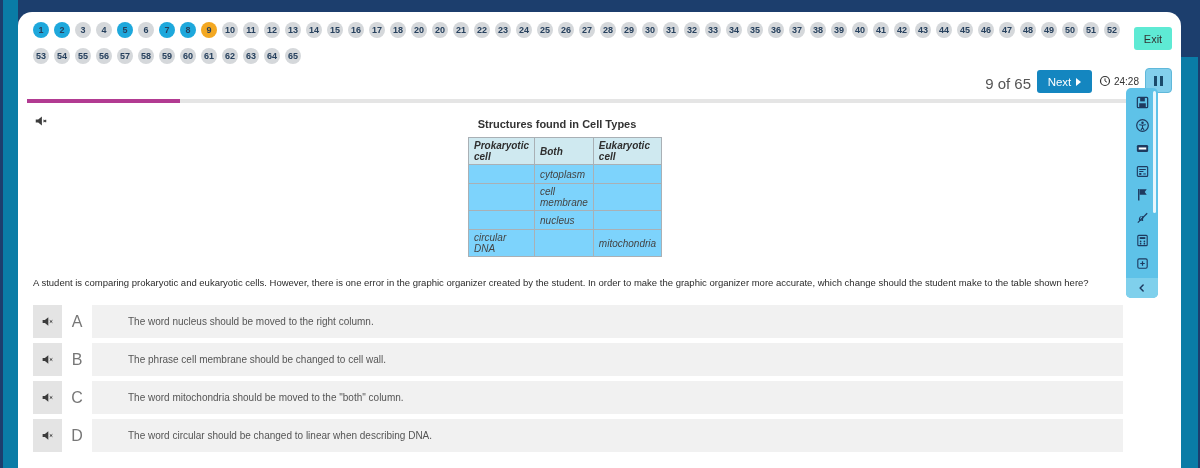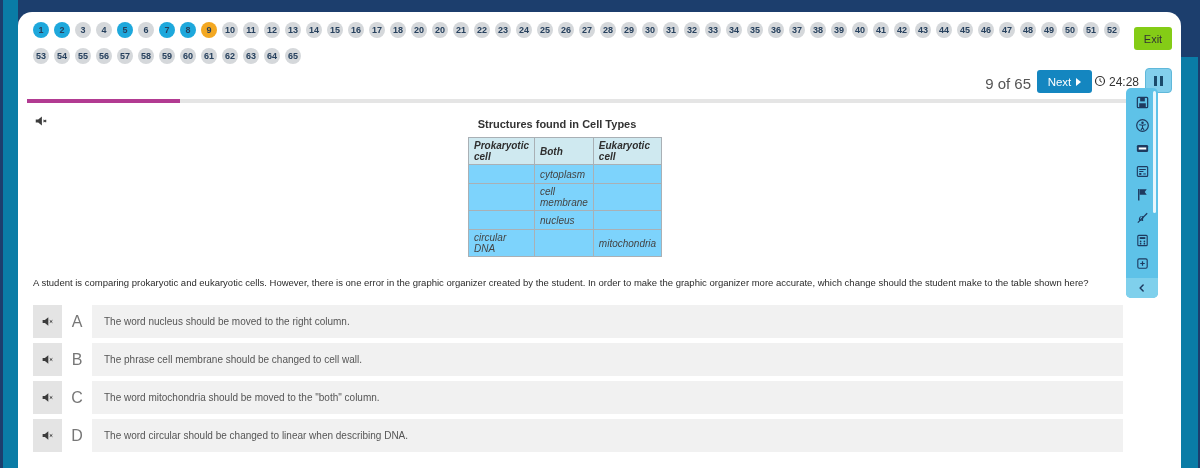--- a/index.html
+++ b/index.html
@@ -19,32 +19,32 @@
   
   .circle-row { position:absolute; left:15px; display:flex; gap:5px; }
   .circle-row.row1 { top:10px; }
   .circle-row.row2 { top:36px;text-align:center; }
   .qcircle { width:16px; height:16px; border-radius:50%; background:#d5d8db; color:#27415e;
              font-size:9px; font-weight:bold; display:flex; align-items:center; justify-content:center;
              cursor:pointer; flex:0 0 auto; }
   .qcircle.answered { background:#1ea8dc; }
   .qcircle.current  { background:#f3a822; }
 
-  .exit-btn { position:absolute; right:9px; top:15px; width:38px; height:23px; background:#84cc16;
+  .exit-btn { position:absolute; right:9px; top:15px; width:38px; height:23px; background:#5eead4;
               border:none; border-radius:3px; font-size:11px; color:#333; font-family:inherit; cursor:pointer; }
 
   
   .position-label { position:absolute; top:63px; right:150px; font-size:15px; color:#555; }
   .next-btn { position:absolute; top:58px; right:89px; width:55px; height:23px; background:#1486c0;
               color:#fff; border:none; border-radius:3px; font-size:11.5px; font-family:inherit;
               display:flex; align-items:center; justify-content:center; gap:5px; cursor:pointer; }
   .next-arrow { width:0; height:0; border-left:5px solid #fff; border-top:4px solid transparent;
                 border-bottom:4px solid transparent; display:inline-block; }
-  .timer-wrap { position:absolute; top:63px; right:42px; display:flex; gap:3px;
-                font-size:12px; color:#333; }
+  .timer-wrap { position:absolute; top:63px; right:42px; display:flex; align-items:center; gap:3px;
+                font-size:10px; color:#333; }
   .pause-btn { position:absolute; top:56px; right:9px; width:27px; height:25px; background:#83cfec;
                border:1px solid #5fb8da; border-radius:4px; display:flex; align-items:center;
                justify-content:center; gap:3px; cursor:pointer; }
   .pause-btn i { display:block; width:3px; height:10px; background:#1a4a6b; }
 
   
   .progress-track { position:absolute; left:9px; top:87px; width:1108px; height:4px; background:#e5e5e5; }
   .progress-fill  { height:100%; background:#b23b92; }
 
   
@@ -62,21 +62,21 @@
   .question-text { position:absolute; left:15px; top:265px; width:1105px; font-size:9.5px; color:#2b2b2b;
                    white-space:nowrap; }
 
   
   .options { position:absolute; left:15px; top:293px; width:1090px; }
   .opt-row { display:flex; height:33px; margin-bottom:5px; cursor:pointer; }
   .opt-speaker { width:29px; background:#e4e4e4; display:flex; align-items:center; justify-content:center;
                  border:none; cursor:pointer; flex:0 0 auto; }
   .opt-letter { width:30px; background:#ffffff; display:flex; align-items:center; justify-content:center;
                 font-size:16px; color:#777; flex:0 0 auto; }
-  .opt-text { flex:1; background:#f1f1f1; line-height:33px; padding-left:12px; font-size:10px; color:#555;
+  .opt-text { flex:1; background:#f1f1f1; line-height:33px; padding-left:36px; font-size:10px; color:#555;
               white-space:nowrap; overflow:hidden; }
 
   
   .toolbar { position:absolute; left:1126px; top:88px; width:32px; height:210px; background:#5ec2e8;
              border-radius:5px; padding-top:3px; z-index:5; }
   .toolbar .scroll-strip { position:absolute; right:2px; top:3px; width:3px; height:122px;
                            background:rgba(255,255,255,0.85); border-radius:2px; }
   .tool { width:100%; height:23px; display:flex; align-items:center; justify-content:center; cursor:pointer; }
   .tool svg { display:block; }
   .tool-collapse { height:20px; background:#7fd0ec; border-radius:0 0 5px 5px; position:absolute;

